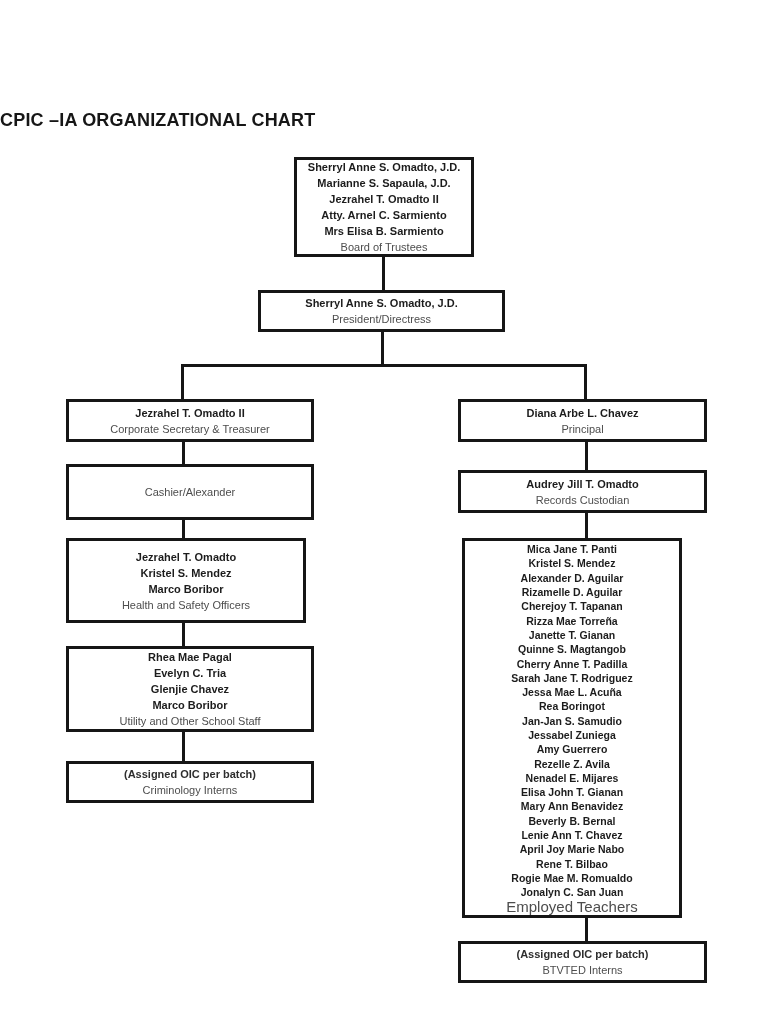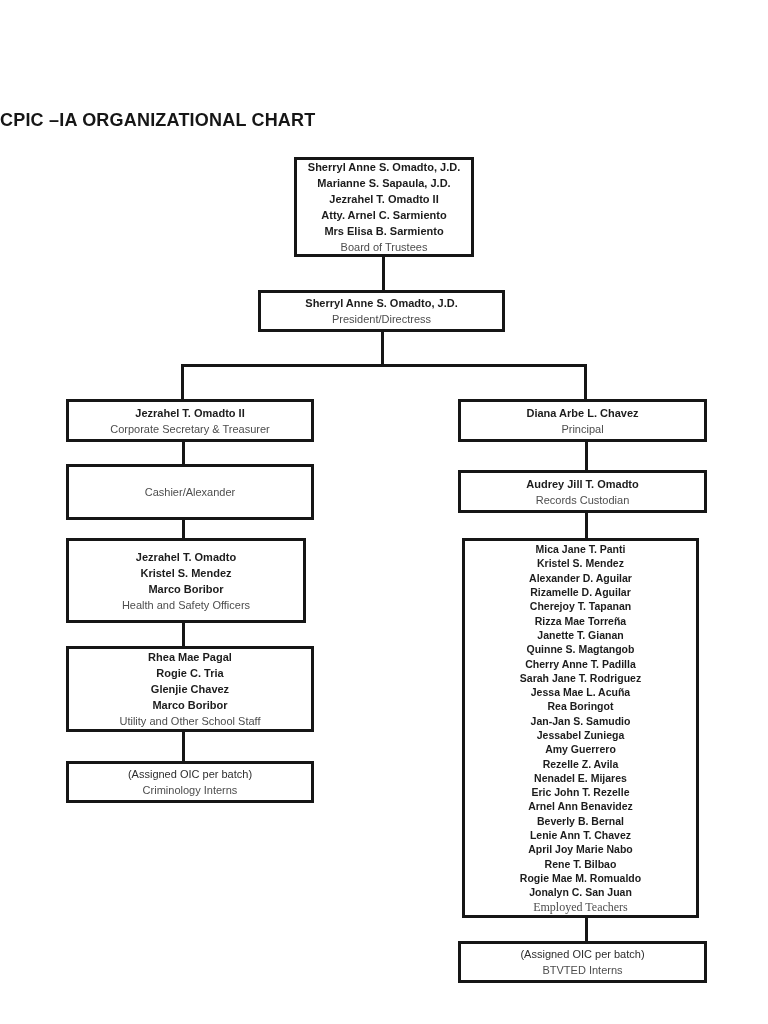--- a/index.html
+++ b/index.html
@@ -13,36 +13,36 @@
     letter-spacing:0.2px;
   }
   .node {
     position:absolute; box-sizing:border-box;
     border:3px solid #161616; background:#ffffff;
     display:flex; flex-direction:column; align-items:center; justify-content:center;
     text-align:center; padding:2px 4px;
   }
   .node .name  { font-weight:bold; color:#1c1c1c; font-size:11px; line-height:16px; white-space:nowrap; }
   .node .role  { font-weight:normal; color:#4d4d4d; font-size:11px; line-height:16px; white-space:nowrap; }
-  .node .note  { font-weight:normal; color:#2e2e2e; font-size:11px; line-height:16px; white-space:nowrap; }
+  .node .note  { font-weight:bold; color:#2e2e2e; font-size:11px; line-height:16px; white-space:nowrap; }
   .node.compact .name { font-size:10.5px; line-height:14.3px; }
-  .node.compact .role { font-size:12px; line-height:14.3px;font-family:Liberation Serif, serif; }
+  .node.compact .role { font-size:15px; line-height:14.3px; }
   .line { position:absolute; background:#161616; }
 
   
   .b-board     { left:294px; top:157px; width:180px; height:100px; }
   .b-president { left:258px; top:290px; width:247px; height:42px; }
   .b-corpsec   { left:66px;  top:399px; width:248px; height:43px; }
   .b-cashier   { left:66px;  top:464px; width:248px; height:56px; }
   .b-health    { left:66px;  top:538px; width:240px; height:85px; }
   .b-utility   { left:66px;  top:646px; width:248px; height:86px; }
   .b-crim      { left:66px;  top:761px; width:248px; height:42px; }
   .b-principal { left:458px; top:399px; width:249px; height:43px; }
   .b-records   { left:458px; top:470px; width:249px; height:43px; }
-  .b-teachers  { left:462px; top:538px; width:237px; height:380px; }
+  .b-teachers  { left:462px; top:538px; width:220px; height:380px; }
   .b-btvted    { left:458px; top:941px; width:249px; height:42px; }
 
   
   .c1  { left:382px; top:257px; width:3px; height:33px; }
   .c2  { left:381px; top:332px; width:3px; height:34px; }
   .c3  { left:181px; top:364px; width:406px; height:3px; }
   .c4  { left:181px; top:364px; width:3px; height:35px; }
   .c5  { left:584px; top:364px; width:3px; height:35px; }
   .c6  { left:182px; top:442px; width:3px; height:22px; }
   .c7  { left:182px; top:520px; width:3px; height:18px; }
@@ -106,21 +106,21 @@
         <div class="name">Jezrahel T. Omadto</div>
         <div class="name">Kristel S. Mendez</div>
         <div class="name">Marco Boribor</div>
       </div>
     <div class="role">Health and Safety Officers</div>
   </div>
 
   <div class="node b-utility">
     <div>
         <div class="name">Rhea Mae Pagal</div>
-        <div class="name">Rogie C. Tria</div>
+        <div class="name">Evelyn C. Tria</div>
         <div class="name">Glenjie Chavez</div>
         <div class="name">Marco Boribor</div>
       </div>
     <div class="role">Utility and Other School Staff</div>
   </div>
 
   <div class="node b-crim">
     <div class="note">(Assigned OIC per batch)</div>
     <div class="role">Criminology Interns</div>
   </div>
@@ -151,22 +151,22 @@
         <div class="name">Quinne S. Magtangob</div>
         <div class="name">Cherry Anne T. Padilla</div>
         <div class="name">Sarah Jane T. Rodriguez</div>
         <div class="name">Jessa Mae L. Acuña</div>
         <div class="name">Rea Boringot</div>
         <div class="name">Jan-Jan S. Samudio</div>
         <div class="name">Jessabel Zuniega</div>
         <div class="name">Amy Guerrero</div>
         <div class="name">Rezelle Z. Avila</div>
         <div class="name">Nenadel E. Mijares</div>
-        <div class="name">Eric John T. Rezelle</div>
-        <div class="name">Arnel Ann Benavidez</div>
+        <div class="name">Elisa John T. Gianan</div>
+        <div class="name">Mary Ann Benavidez</div>
         <div class="name">Beverly B. Bernal</div>
         <div class="name">Lenie Ann T. Chavez</div>
         <div class="name">April Joy Marie Nabo</div>
         <div class="name">Rene T. Bilbao</div>
         <div class="name">Rogie Mae M. Romualdo</div>
         <div class="name">Jonalyn C. San Juan</div>
       </div>
     <div class="role">Employed Teachers</div>
   </div>
 

